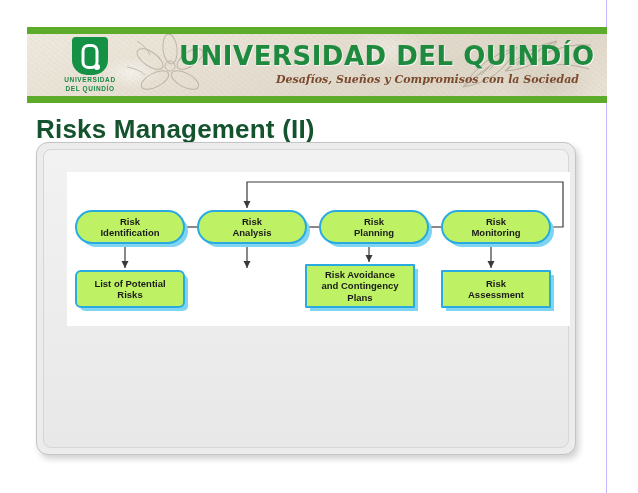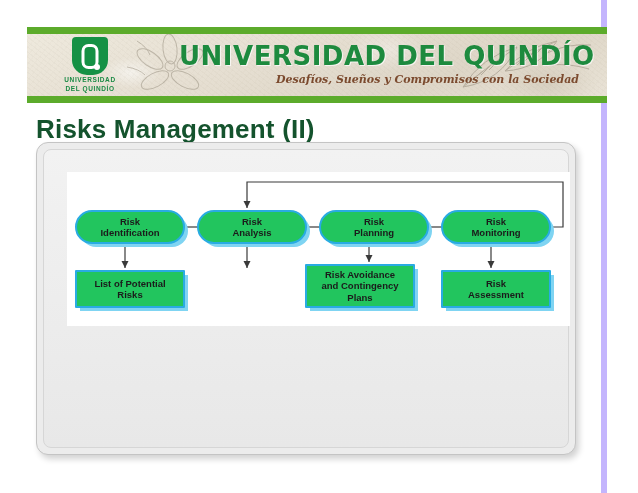--- a/index.html
+++ b/index.html
@@ -15,21 +15,21 @@
     font-family: "Liberation Sans", sans-serif;
   }
 
   
   #slide-area {
     position: absolute;
     left: 0; top: 0;
     width: 607px;
     height: 493px;
     background: #ffffff;
-    border-right: 6px solid #c4b5fd;
+    border-right: 1px solid #c4b5fd;
     box-sizing: border-box;
   }
 
   
   #banner {
     position: absolute;
     left: 27px;
     top: 27px;
     width: 580px;
     height: 76px;
@@ -184,21 +184,21 @@
     width: 503px;
     height: 154px;
     background: #ffffff;
   }
   #diagram-svg { position: absolute; left: 0; top: 0; }
 
   
   .node {
     position: absolute;
     box-sizing: border-box;
-    background: #22c55e;
+    background: #bef264;
     border: 2px solid #29abe2;
     color: #1b1b1b;
     font-family: "Liberation Sans", sans-serif;
     font-size: 9.5px;
     font-weight: bold;
     line-height: 11.5px;
     display: flex;
     align-items: center;
     justify-content: center;
     text-align: center;
@@ -299,21 +299,21 @@
     </div>
     <div class="node round" style="left:252px;top:38px; width:110px; height:34px;">
       <span style="white-space:pre-line">Risk
 Planning</span>
     </div>
     <div class="node round" style="left:374px;top:38px; width:110px; height:34px;">
       <span style="white-space:pre-line">Risk
 Monitoring</span>
     </div>
 
-    <div class="node rect" style="left:8px;  top:98px; width:110px; height:38px;">
+    <div class="node rect" style="left:8px;  top:98px; width:110px; height:38px;border-radius:6px;">
       <span style="white-space:pre-line">List of Potential
 Risks</span>
     </div>
     <div class="node rect" style="left:238px;top:92px; width:110px; height:44px;">
       <span style="white-space:pre-line">Risk Avoidance
 and Contingency
 Plans</span>
     </div>
     <div class="node rect" style="left:374px;top:98px; width:110px; height:38px;">
       <span style="white-space:pre-line">Risk

